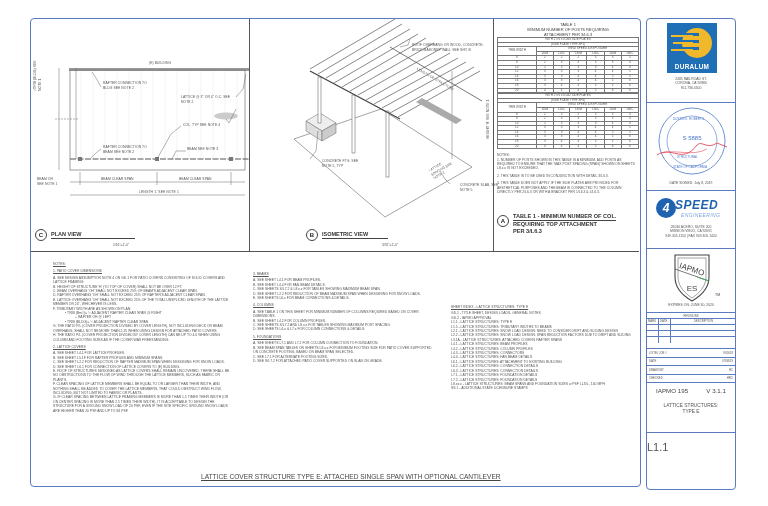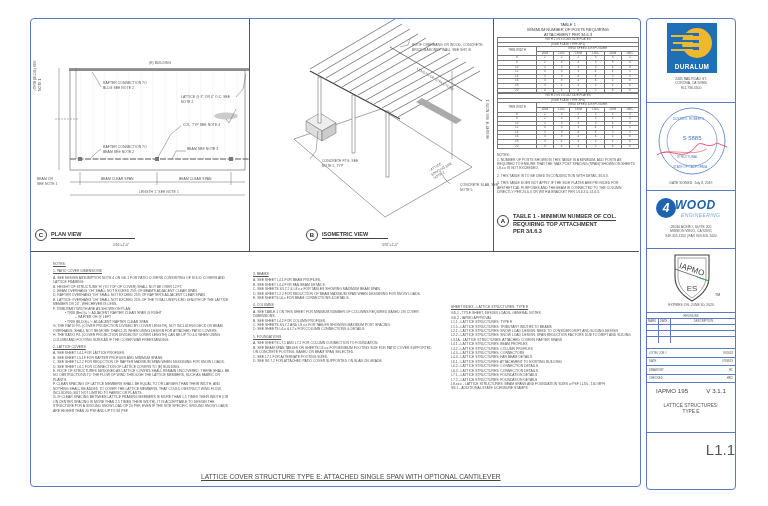--- a/index.html
+++ b/index.html
@@ -484,21 +484,21 @@
     <div class="tiny" style="position:absolute; left:26px; top:62px; color:#4a78c8; font-size:3px;">STATE OF CALIFORNIA</div>
     <div class="addr" style="position:absolute; left:0; top:78px; width:100%;">DATE SIGNED: July 8, 2019</div>
   </div>
 
   <div class="tb-cell" style="top:172px; height:58px;">
     <div style="position:absolute; left:6px; top:6px; width:78px; height:24px;">
       <svg width="22" height="22" style="position:absolute; left:2px; top:0;">
         <circle cx="11" cy="11" r="10" fill="#1f63b0"></circle>
         <text x="11" y="15" text-anchor="middle" font-size="12" font-weight="bold" font-style="italic" fill="#fff" font-family="Liberation Sans, sans-serif">4</text>
       </svg>
-      <div style="position:absolute; left:22px; top:1px; font-size:12px; font-weight:bold; font-style:italic; color:#1f63b0; letter-spacing:0.5px;">WOOD</div>
+      <div style="position:absolute; left:22px; top:1px; font-size:12px; font-weight:bold; font-style:italic; color:#1f63b0; letter-spacing:0.5px;">SPEED</div>
       <div style="position:absolute; left:28px; top:15px; font-size:5px; font-style:italic; color:#7fa6d8; letter-spacing:0.4px;">ENGINEERING</div>
     </div>
     <div style="position:absolute; left:0; top:34px; width:100%;">
       <div class="addr">26030 ACERO, SUITE 200</div>
       <div class="addr">MISSION VIEJO, CA 92691</div>
       <div class="addr">949.305.1150 | FAX 949.305.1420</div>
     </div>
   </div>
 
   <div class="tb-cell" style="top:230px; height:64px;">
@@ -558,14 +558,14 @@
   </div>
 
   <div class="tb-cell" style="top:364px; height:50px;">
     <div style="display:flex; justify-content:space-around; font-size:6.2px; color:#444; margin-top:4px;">
       <span>IAPMO 195</span>
       <span>V 3.1.1</span>
     </div>
     <div style="font-size:4.8px; color:#555; text-align:center; width:60px; margin:9px auto 0; line-height:6px;">LATTICE STRUCTURES: TYPE E</div>
   </div>
 
-  <div style="position:absolute; left:0; top:422px; width:100%; text-align:right; font-size:15px; color:#555;">L1.1</div>
+  <div style="position:absolute; left:0; top:422px; width:100%; text-align:left; font-size:11px; color:#555;">L1.1</div>
 </div>
 
 </body></html>

